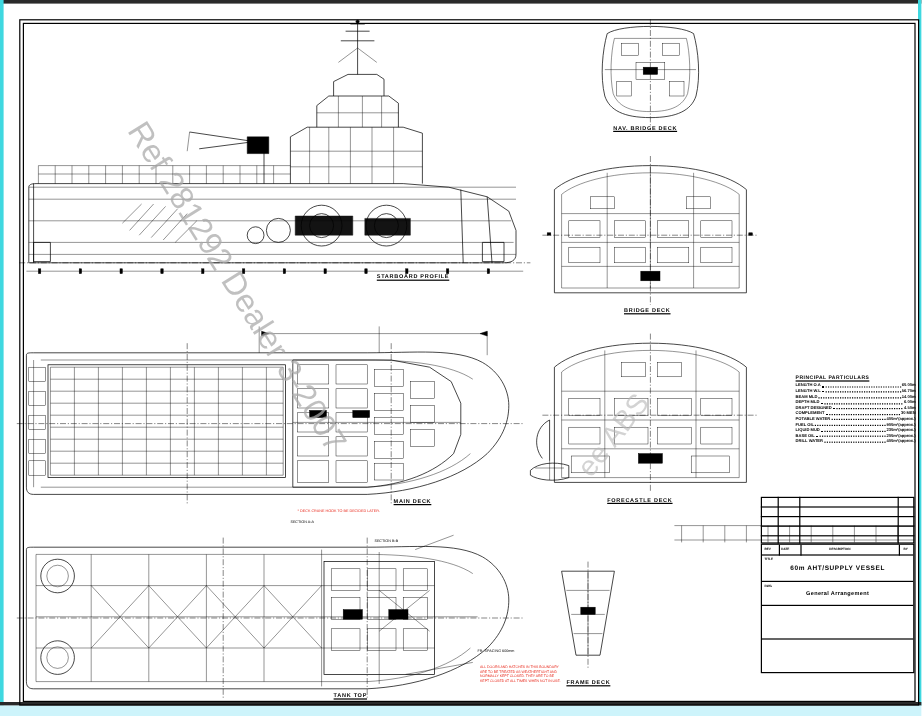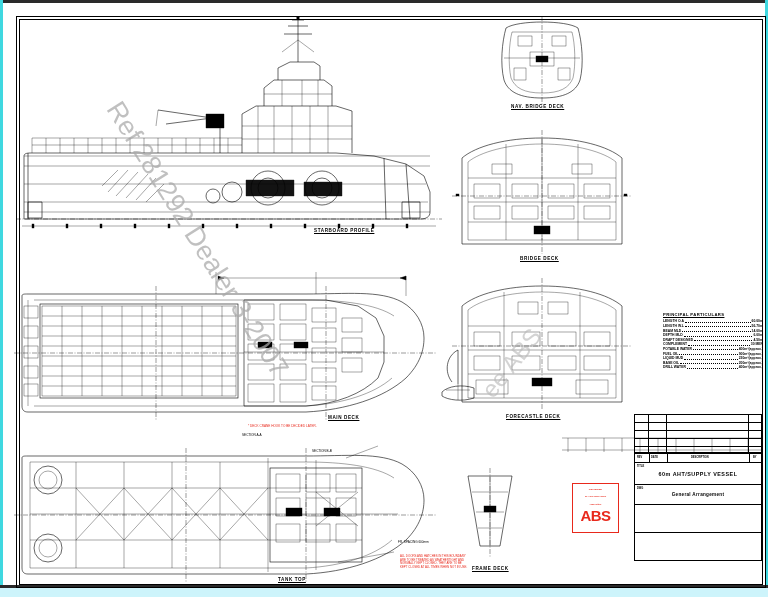--- a/index.html
+++ b/index.html
@@ -526,21 +526,15 @@
 
     <div class="box" style="left:628px;top:408px;width:128px;height:39px;"></div>
     <div class="ln hl" style="left:628px;top:416px;width:128px;"></div>
     <div class="ln hl" style="left:628px;top:424px;width:128px;"></div>
     <div class="ln hl" style="left:628px;top:432px;width:128px;"></div>
     <div class="ln hl" style="left:628px;top:440px;width:128px;"></div>
     <div class="ln vl" style="left:642px;top:408px;height:39px;"></div>
     <div class="ln vl" style="left:660px;top:408px;height:39px;"></div>
     <div class="ln vl" style="left:742px;top:408px;height:39px;"></div>
 
-    <div id="abs">
-      <div class="at">REVIEWED</div>
-      <div class="at">IN ACCORDANCE</div>
-      <div class="at">ABS letter</div>
-      <div class="ab">ABS</div>
-    </div>
 
   </div>
 </div>
 
 </body></html>

